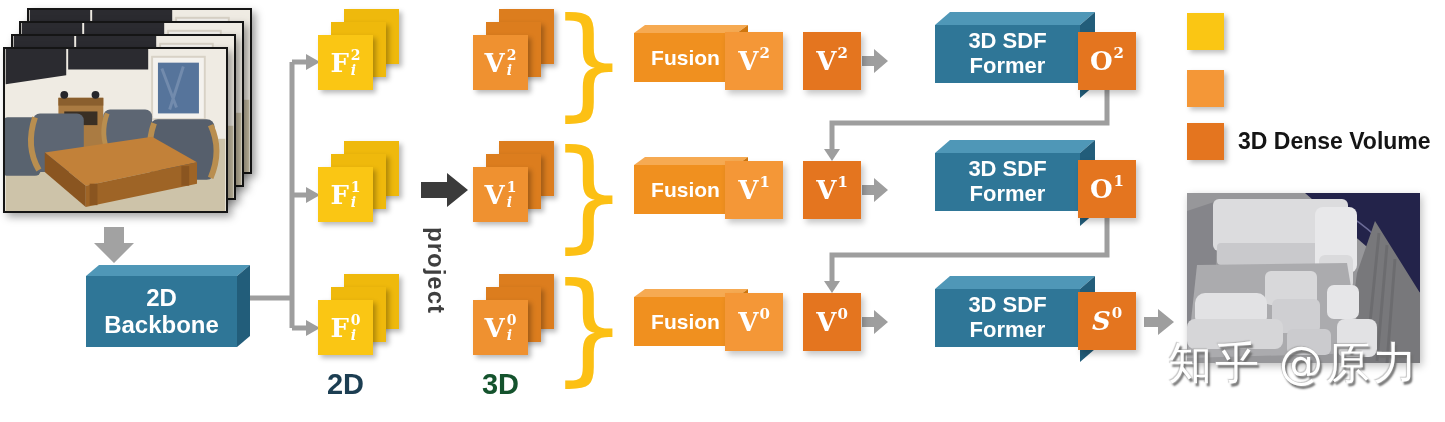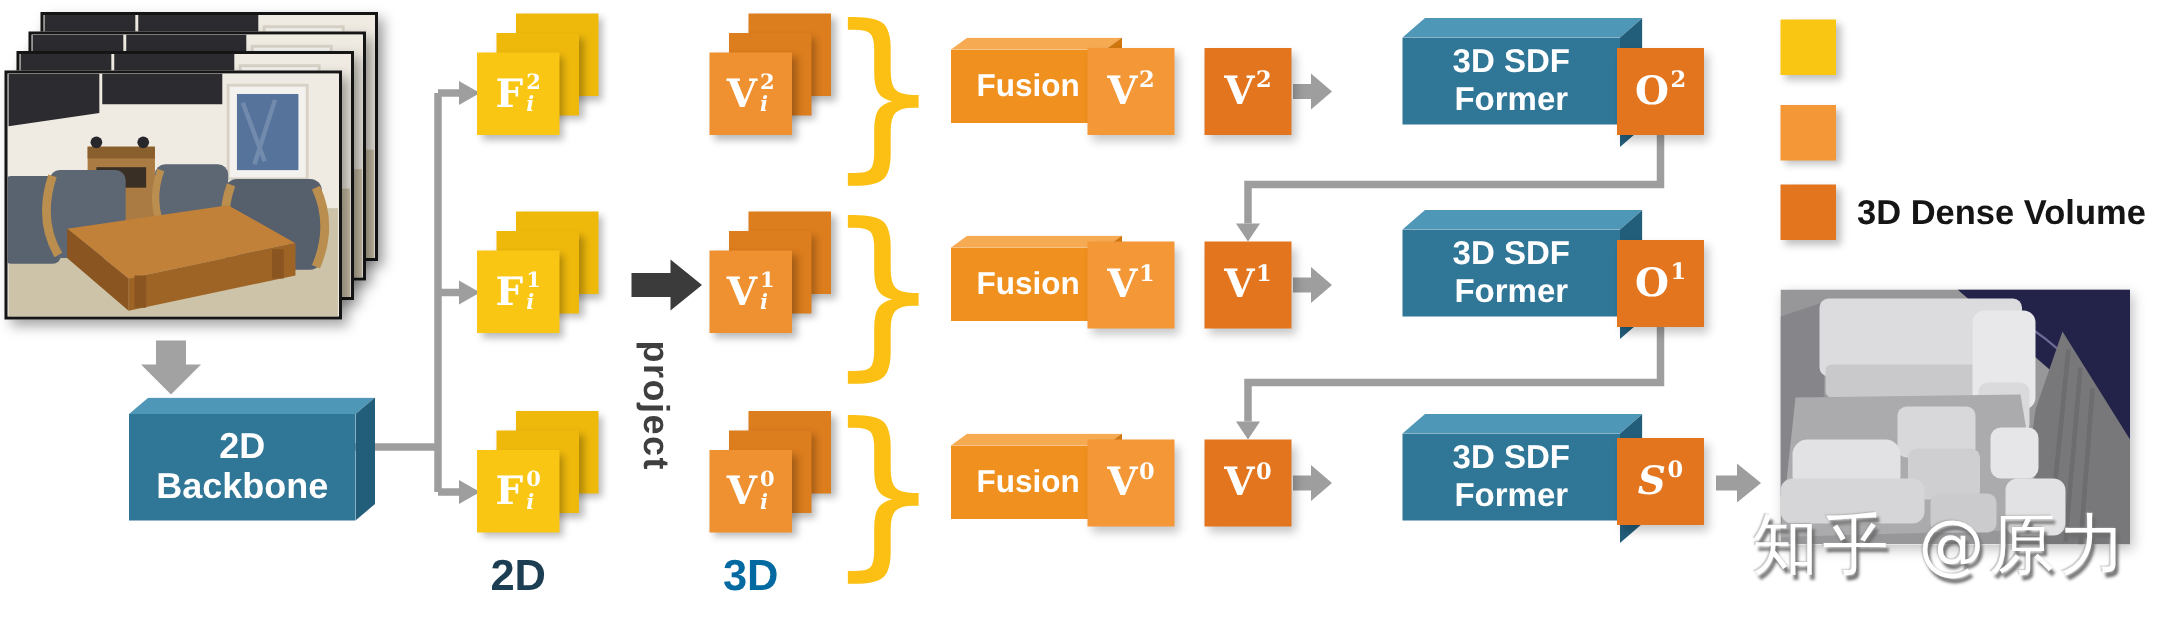--- a/index.html
+++ b/index.html
@@ -71,21 +71,21 @@
   .sup1 { font-size:15px; font-weight:600; display:inline-block; transform:translateY(-8px); margin-left:1px; }
 
   
   .brace { position:absolute; z-index:2; color:#FCC014; font-family:"DejaVu Sans", sans-serif;
            font-size:122px; line-height:93px; font-weight:400; }
 
   
   .space-label { position:absolute; z-index:3; width:55px; text-align:center;
                  font-size:29px; font-weight:bold; }
   .label-2d { color:#1C3E52; }
-  .label-3d { color:#0369a1; }
+  .label-3d { color:#14532d; }
   .project-label { position:absolute; z-index:3; writing-mode:vertical-rl; font-size:24px;
                    font-weight:600; color:#3F3F3F; letter-spacing:1px; }
 
   
   .legend-item { position:absolute; z-index:3; display:flex; align-items:center; }
   .legend-swatch { width:37px; height:37px; box-shadow:3px 3px 5px rgba(0,0,0,.25); }
   .legend-label { margin-left:14px; font-size:23px; font-weight:bold; color:#151515; }
   .sw-yellow { background:#FAC614; } .sw-dense { background:#F49737; } .sw-sparse { background:#E4751F; }
 
   

